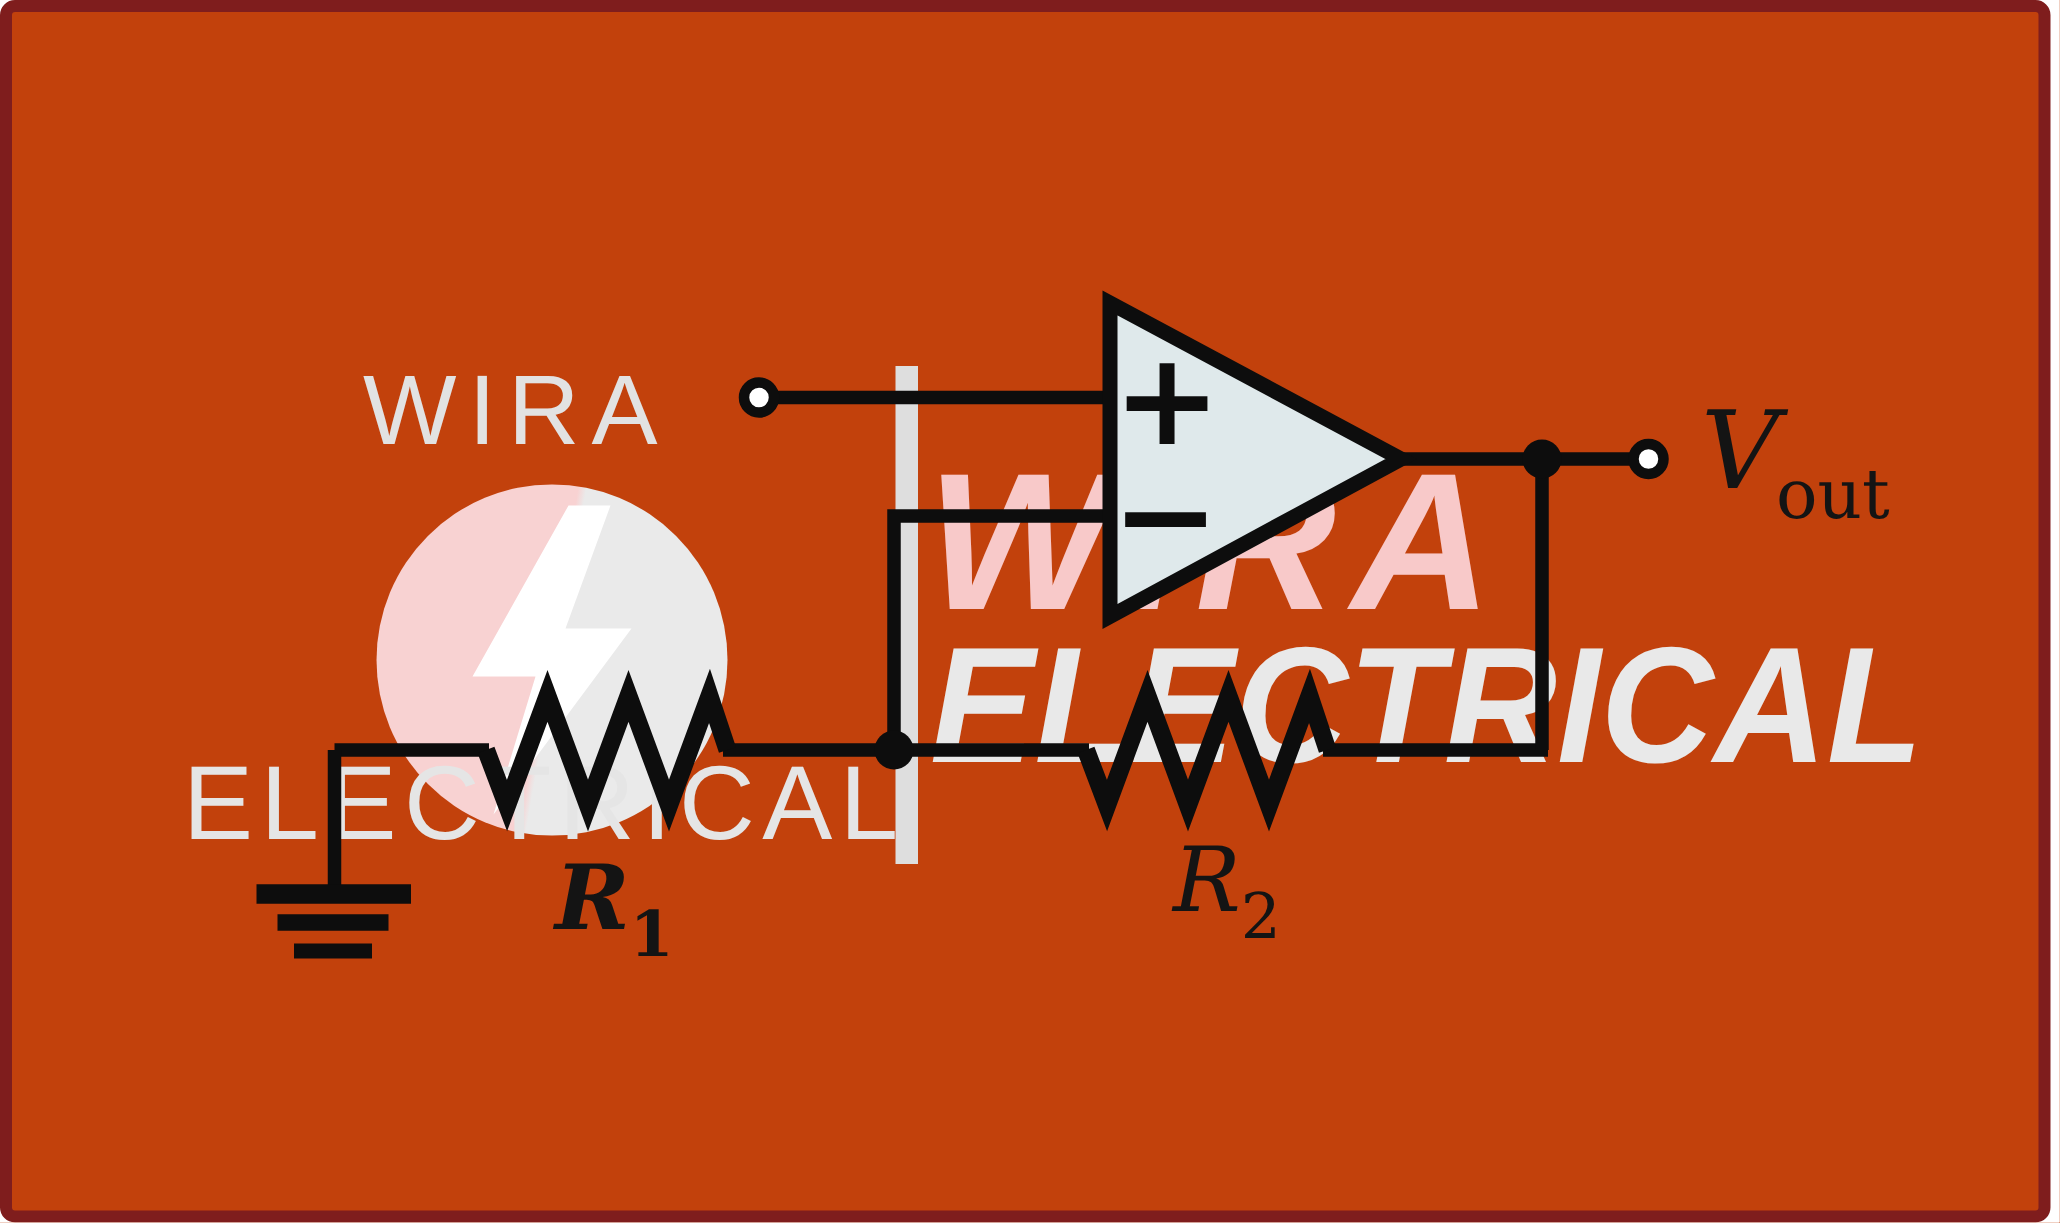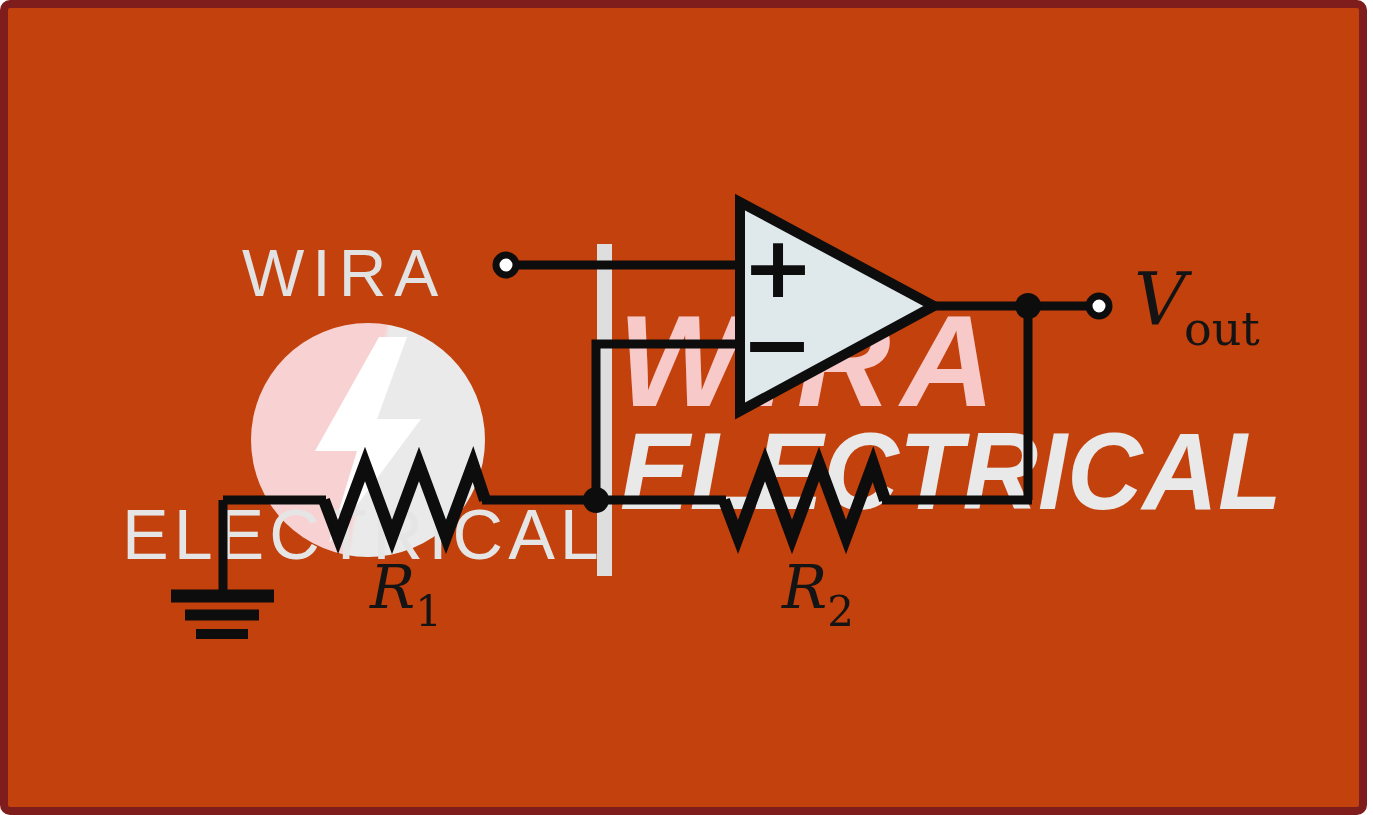--- a/index.html
+++ b/index.html
@@ -57,21 +57,21 @@
   
   .lbl{position:absolute;z-index:3;color:#141414;line-height:1;white-space:nowrap;}
   .lbl .main{font-style:italic;font-family:"DejaVu Serif", serif;}
   .lbl .sub{font-family:"DejaVu Serif", serif;position:relative;}
   .lbl-vin{left:381px;top:216px;}
   .lbl-vin .main{font-size:72px;}
   .lbl-vin .sub{font-size:46px;top:20px;left:-2px;}
   .lbl-vout{left:1114px;top:256px;margin-left:12px;}
   .lbl-vout .main{font-size:72px;}
   .lbl-vout .sub{font-size:46px;top:20px;left:-2px;}
-  .lbl-r1{left:362px;top:549px;}
+  .lbl-r1{left:362px;top:561px;font-weight:bold;}
   .lbl-r1 .main{font-size:60px;}
   .lbl-r1 .sub{font-size:42px;top:18px;left:0px;}
   .lbl-r2{left:774px;top:549px;}
   .lbl-r2 .main{font-size:60px;}
   .lbl-r2 .sub{font-size:42px;top:18px;left:0px;}
   .sign{
     position:absolute;z-index:3;color:#0d0d0d;
     font-family:"DejaVu Sans", sans-serif;font-weight:700;
     transform:translate(-50%,-50%);line-height:1;
   }

